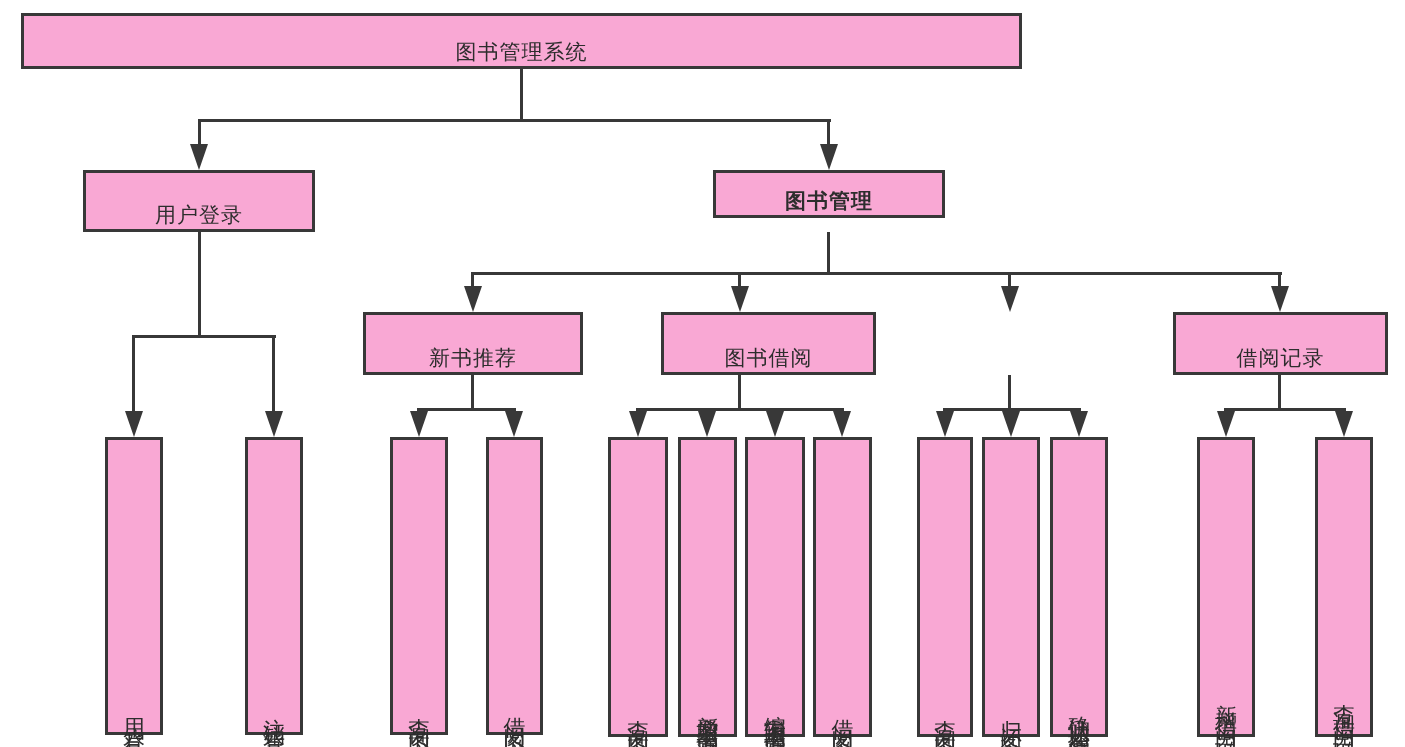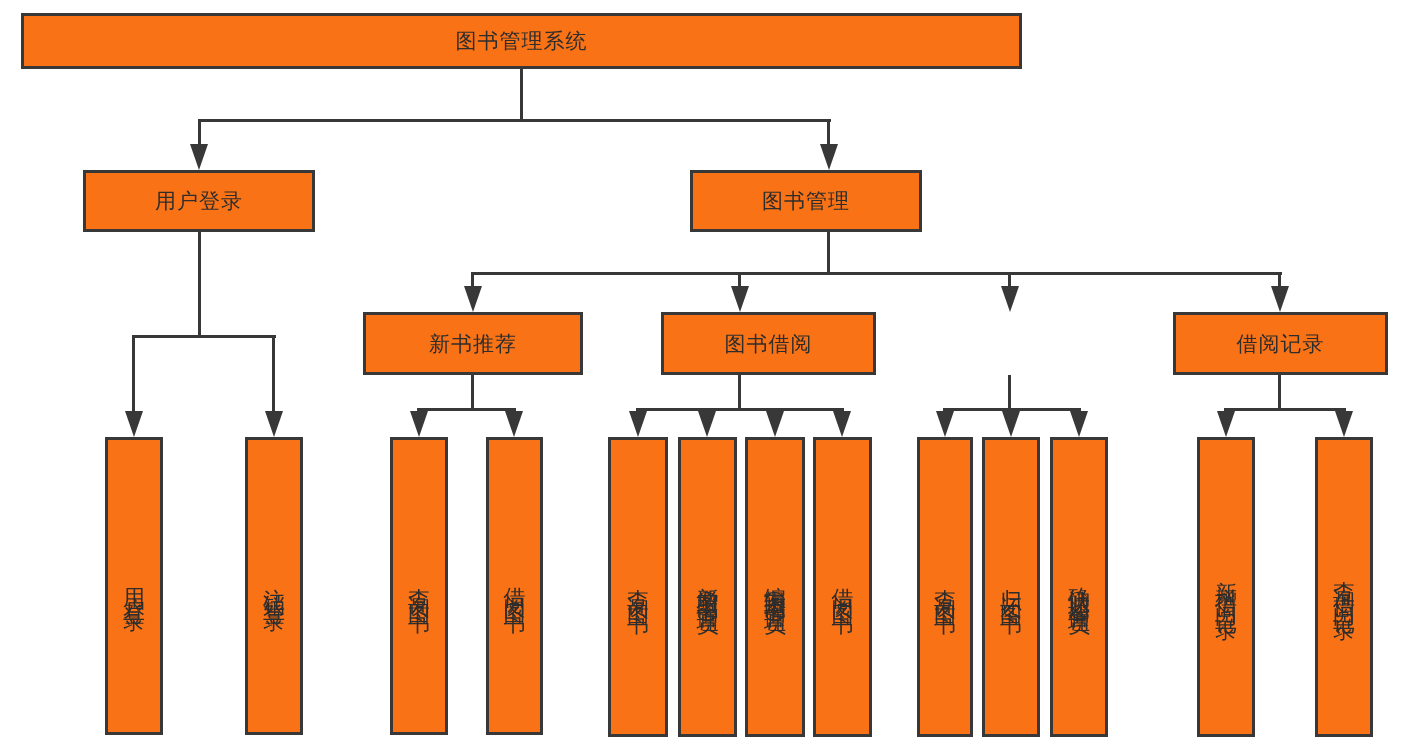--- a/index.html
+++ b/index.html
@@ -7,25 +7,25 @@
     position: relative;
     width: 1405px;
     height: 747px;
     background: #ffffff;
     overflow: hidden;
     font-family: "Liberation Sans", sans-serif;
     color: #2d2d2d;
   }
   .node {
     position: absolute;
-    background: #f97316;
+    background: #f9a8d4;
     border: 3px solid #383838;
     box-sizing: border-box;
     display: flex;
-    align-items: center;
+    align-items: flex-end;
     justify-content: center;
   }
   .node .h-label {
     font-size: 21px;
     letter-spacing: 1px;
     color: #2d2d2d;
     white-space: nowrap;
   }
   .leaf .v-label {
     writing-mode: vertical-rl;
@@ -66,21 +66,21 @@
   <div class="line" style="left:520px; top:69px; width:3px; height:50px;"></div>
   <div class="line" style="left:198px; top:119px; width:633px; height:3px;"></div>
   <div class="line" style="left:198px; top:119px; width:3px; height:27px;"></div>
   <div class="arrow" style="left:190px; top:144px;"></div>
   <div class="line" style="left:827px; top:119px; width:3px; height:27px;"></div>
   <div class="arrow" style="left:820px; top:144px;"></div>
 
   <div class="node" style="left:83px; top:170px; width:232px; height:62px;">
     <span class="h-label">用户登录</span>
   </div>
-  <div class="node" style="left:690px; top:170px; width:232px; height:62px;">
+  <div class="node" style="left:713px; top:170px; width:232px; height:48px;font-weight:bold;">
     <span class="h-label">图书管理</span>
   </div>
 
   <div class="line" style="left:198px; top:232px; width:3px; height:103px;"></div>
   <div class="line" style="left:132px; top:335px; width:144px; height:3px;"></div>
   <div class="line" style="left:132px; top:335px; width:3px; height:78px;"></div>
   <div class="arrow" style="left:125px; top:411px;"></div>
   <div class="line" style="left:272px; top:335px; width:3px; height:78px;"></div>
   <div class="arrow" style="left:265px; top:411px;"></div>
 

